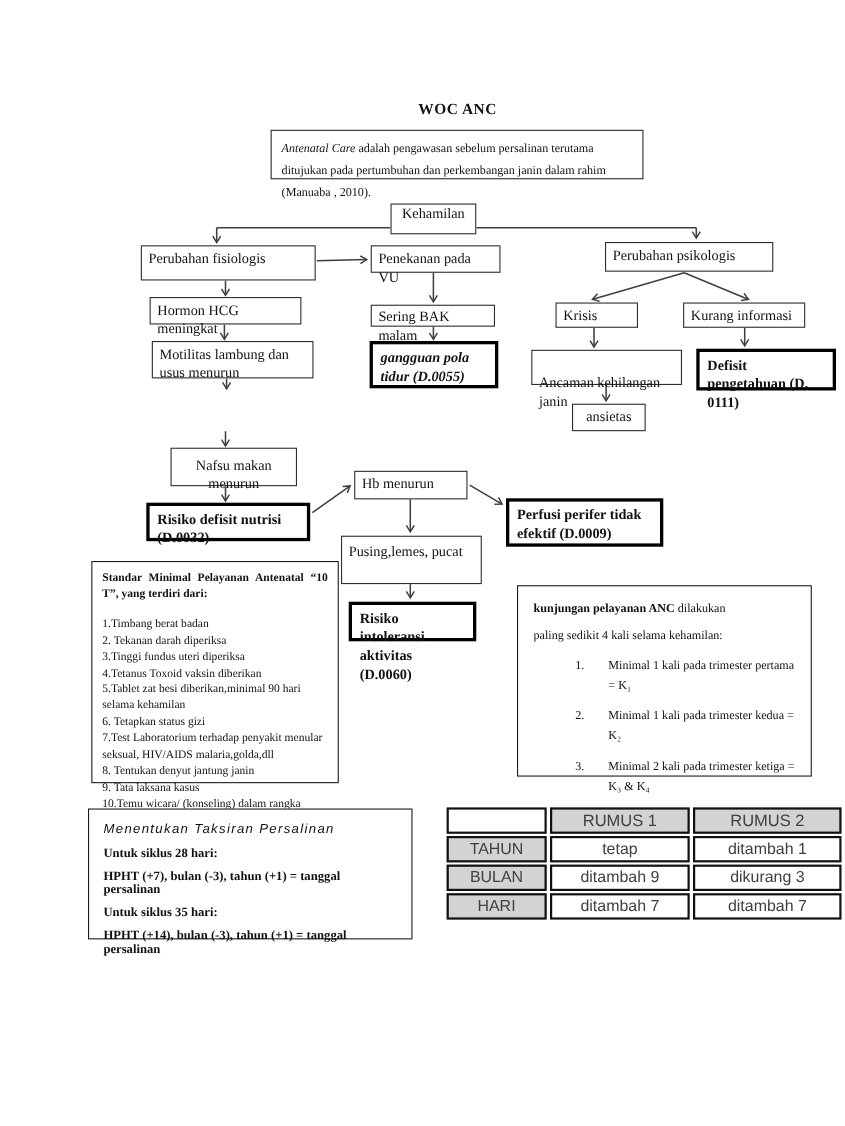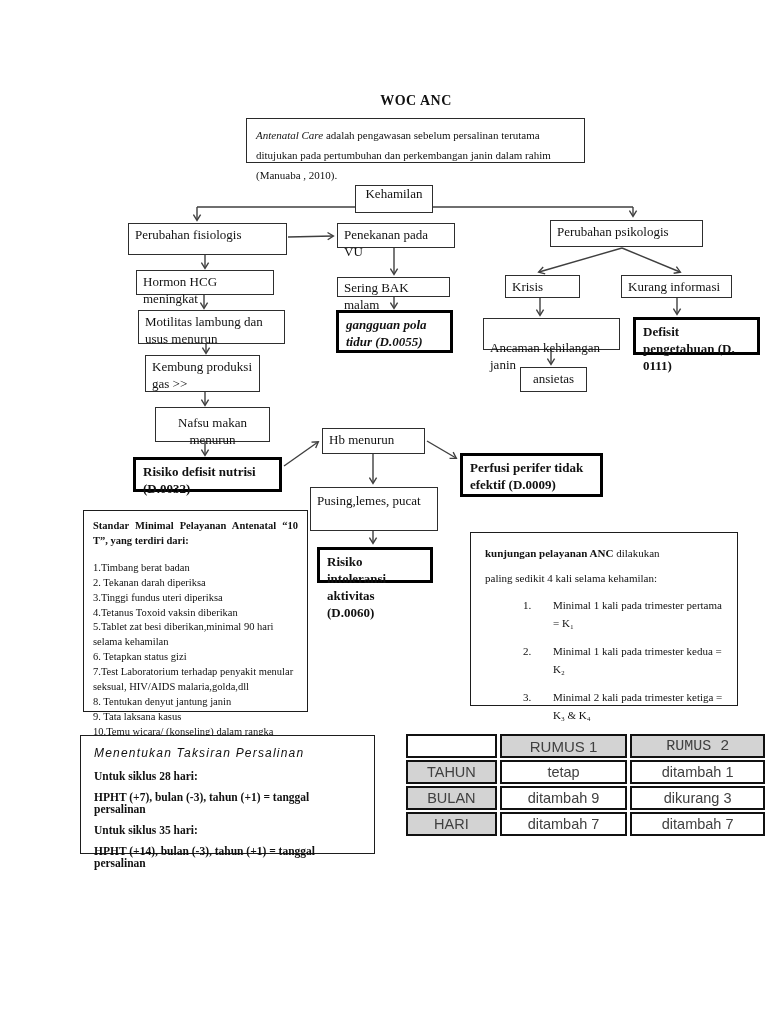--- a/index.html
+++ b/index.html
@@ -92,21 +92,20 @@
   <div class="node" style="left:136px;top:270px;width:138px;height:25px;">Hormon HCG meningkat</div>
   <div class="node" style="left:337px;top:277px;width:113px;height:20px;padding-top:2px;">Sering BAK malam</div>
   <div class="node" style="left:505px;top:275px;width:75px;height:23px;">Krisis</div>
   <div class="node" style="left:621px;top:275px;width:111px;height:23px;">Kurang informasi</div>
 
   <div class="node" style="left:138px;top:310px;width:147px;height:34px;">Motilitas lambung dan usus menurun</div>
   <div class="node dx" style="left:336px;top:310px;width:117px;height:43px;font-style:italic;">gangguan pola tidur (D.0055)</div>
   <div class="node" style="left:483px;top:318px;width:137px;height:32px;padding-top:21px;">Ancaman kehilangan janin</div>
   <div class="node dx" style="left:633px;top:317px;width:127px;height:38px;">Defisit pengetahuan (D. 0111)</div>
 
-  <div class="node" style="left:145px;top:355px;width:115px;height:37px;">Kembung produksi gas &gt;&gt;</div>
   <div class="node ctr" style="left:520px;top:367px;width:67px;height:25px;">ansietas</div>
 
   <div class="node ctr" style="left:155px;top:407px;width:115px;height:35px;padding-top:7px;">Nafsu makan menurun</div>
   <div class="node" style="left:322px;top:428px;width:103px;height:26px;">Hb menurun</div>
 
   <div class="node dx" style="left:133px;top:457px;width:149px;height:35px;">Risiko defisit nutrisi (D.0032)</div>
   <div class="node dx" style="left:460px;top:453px;width:143px;height:44px;">Perfusi perifer tidak efektif (D.0009)</div>
 
   <div class="node" style="left:310px;top:487px;width:128px;height:44px;padding-top:5px;">Pusing,lemes, pucat</div>
   <div class="node dx" style="left:317px;top:547px;width:116px;height:36px;">Risiko intoleransi aktivitas (D.0060)</div>
@@ -150,21 +149,21 @@
     <div class="t-line">HPHT (+7), bulan (-3), tahun (+1) = tanggal persalinan</div>
     <div class="t-line">Untuk siklus 35 hari:</div>
     <div class="t-line" style="margin-bottom:0;">HPHT (+14), bulan (-3), tahun (+1) = tanggal persalinan</div>
   </div>
 
   <table class="rumus" style="left:403px;top:732px;">
     <tbody>
         <tr>
       <th class="blank" style="width:78px;"></th>
       <th class="hd" style="width:118px;">RUMUS 1</th>
-      <th class="hd" style="width:126px;font-family:Liberation Mono, monospace;">RUMUS 2</th>
+      <th class="hd" style="width:126px;">RUMUS 2</th>
     </tr>
     <tr>
       <td class="rowhead">TAHUN</td>
       <td>tetap</td>
       <td>ditambah 1</td>
     </tr>
     <tr>
       <td class="rowhead">BULAN</td>
       <td>ditambah 9</td>
       <td>dikurang 3</td>

